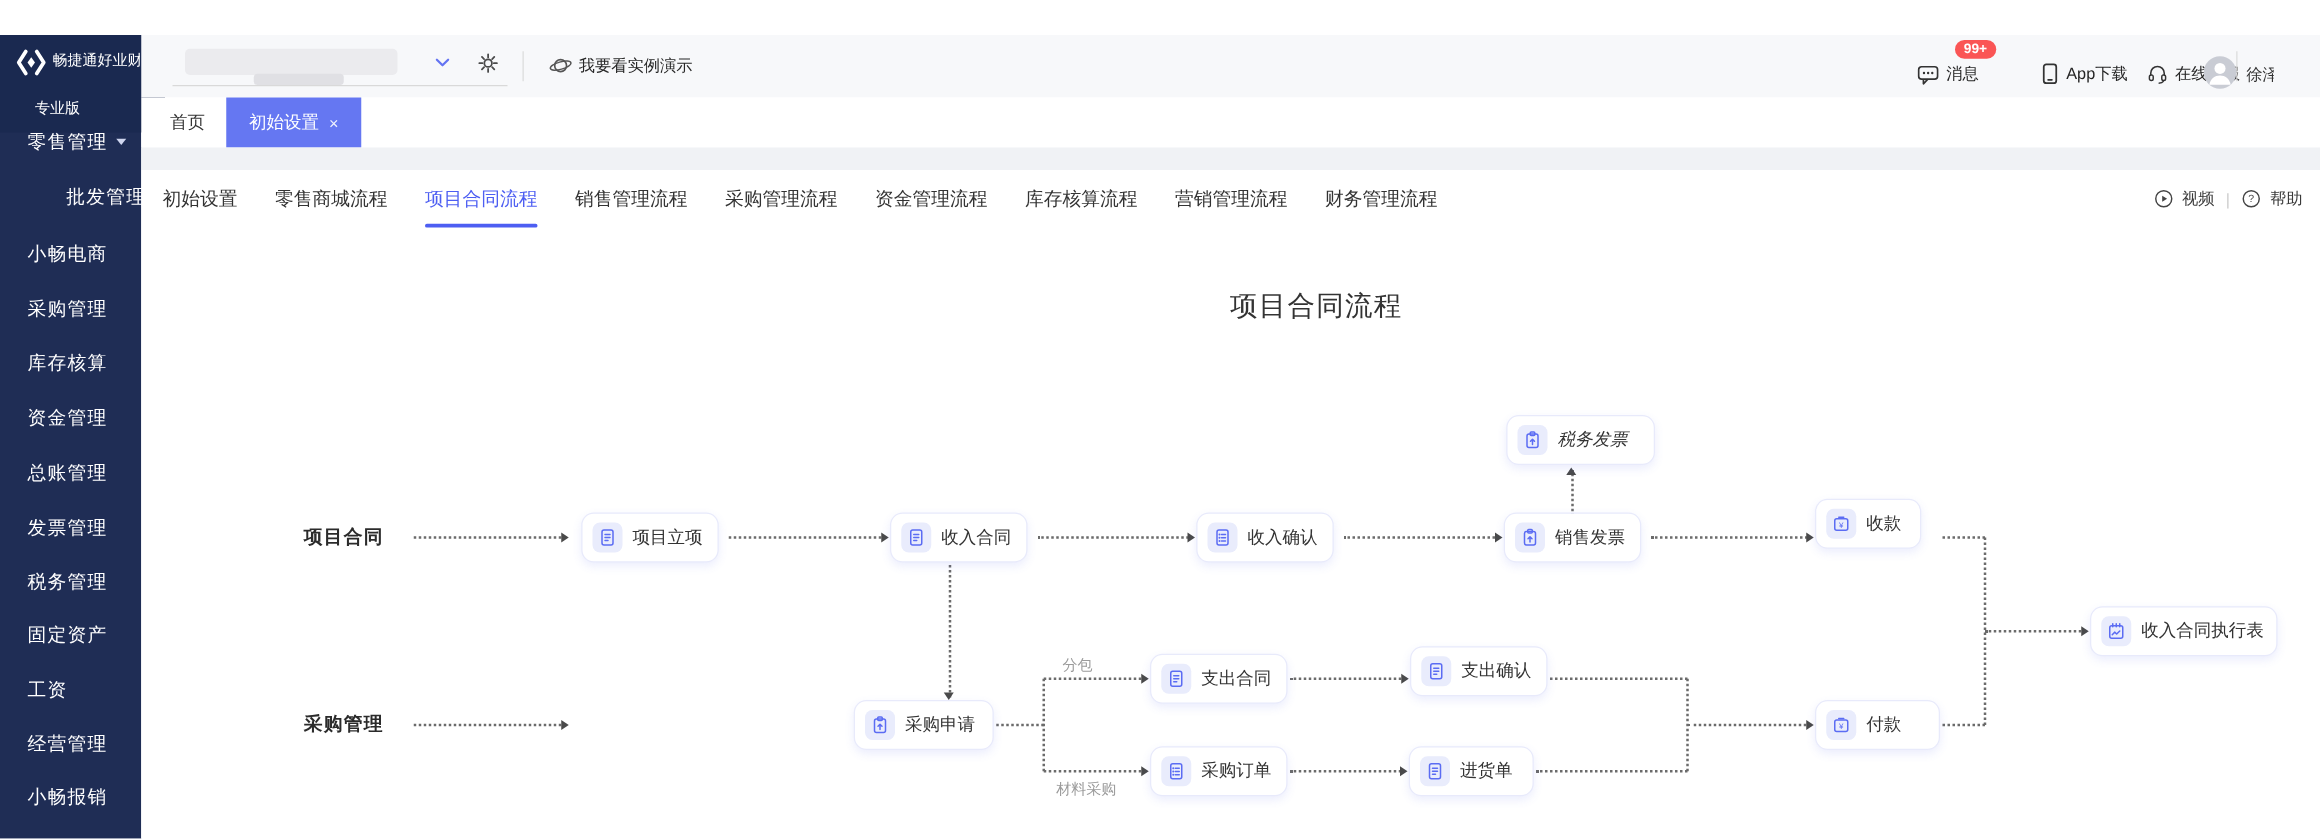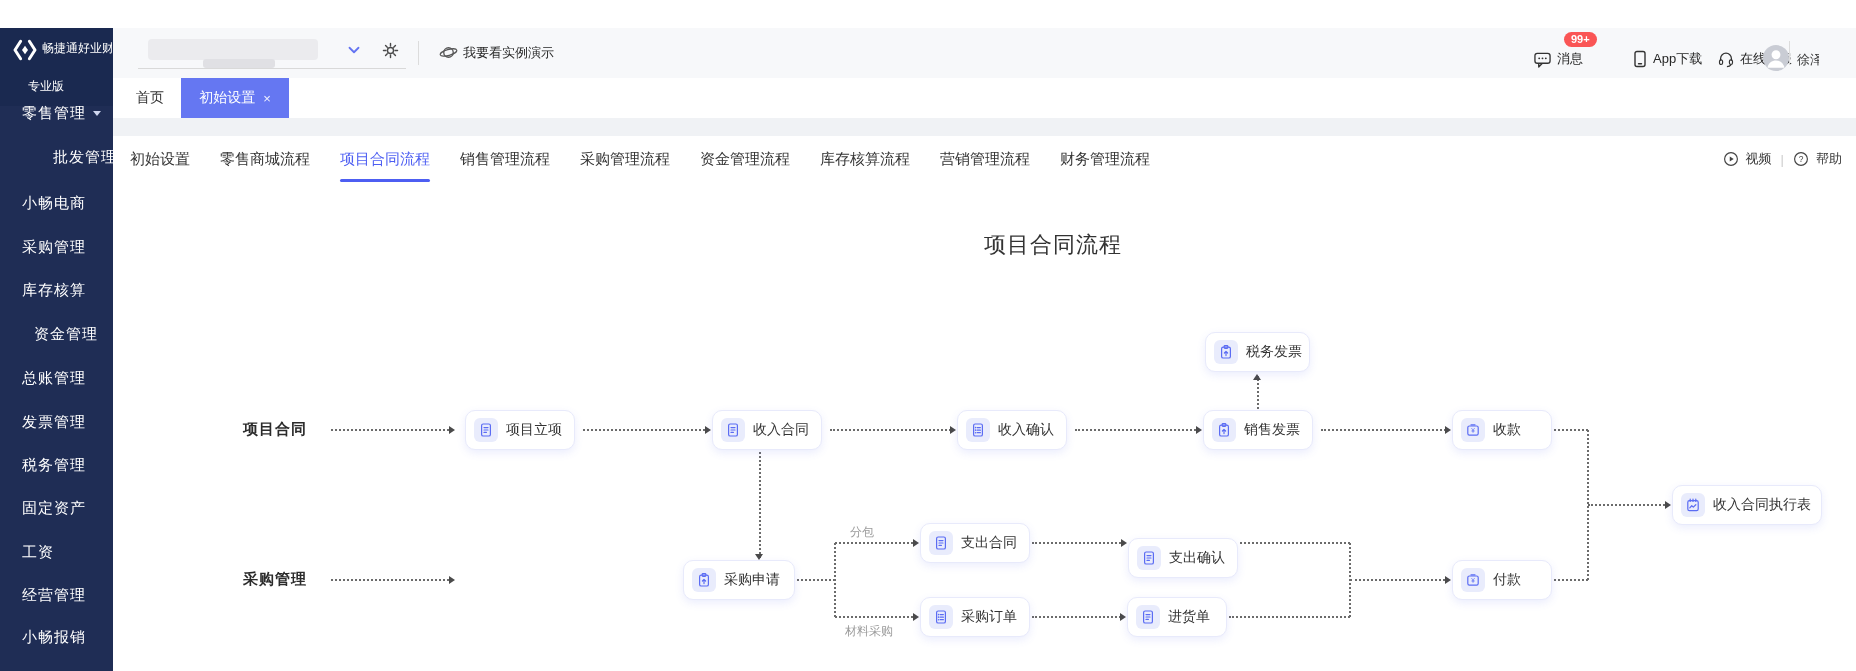--- a/index.html
+++ b/index.html
@@ -87,21 +87,21 @@
         </div>
         <div class="sb-item" style="top: 163px;">
           <span>小畅电商</span>
         </div>
         <div class="sb-item" style="top: 207px;">
           <span>采购管理</span>
         </div>
         <div class="sb-item" style="top: 250px;">
           <span>库存核算</span>
         </div>
-        <div class="sb-item" style="top: 294px; margin-left: 12px;">
+        <div class="sb-item" style="top: 294px;">
           <span>资金管理</span>
         </div>
         <div class="sb-item" style="top: 338px; justify-content: flex-end;">
           <span>总账管理</span>
         </div>
         <div class="sb-item" style="top: 382px;">
           <span>发票管理</span>
         </div>
         <div class="sb-item" style="top: 425px;">
           <span>税务管理</span>
@@ -295,31 +295,31 @@
         <div class="node" style="left: 1090px; top: 274px; width: 110px;">
           <span class="chip">
             <svg width="16" height="16" viewBox="0 0 20 20" fill="none" stroke="#5b6cf3" stroke-width="1.5" stroke-linecap="round" stroke-linejoin="round">
               <rect x="4.5" y="4" width="11" height="13.5" rx="2"></rect>
               <rect x="7.7" y="2" width="4.6" height="3.4" rx="1"></rect>
               <path d="M10 14.5V9.5M8 11.3l2-2 2 2"></path>
             </svg>
           </span>
           <span>销售发票</span>
         </div>
-        <div class="node" style="left: 1339px; top: 274px; width: 100px; align-items: center;">
+        <div class="node" style="left: 1339px; top: 263px; width: 85px; align-items: center;">
           <span class="chip">
             <svg width="16" height="16" viewBox="0 0 20 20" fill="none" stroke="#5b6cf3" stroke-width="1.5" stroke-linecap="round" stroke-linejoin="round">
               <rect x="3.5" y="5" width="13" height="11.5" rx="2"></rect>
               <path d="M7.5 3.5h5"></path>
               <text x="10" y="13.8" font-size="8" text-anchor="middle" stroke="none" fill="#5b6cf3">¥</text>
             </svg>
           </span>
           <span>收款</span>
         </div>
-        <div class="node" style="left: 1092px; top: 196px; width: 105px;">
+        <div class="node" style="left: 1092px; top: 196px; width: 119px; font-style: italic;">
           <span class="chip">
             <svg width="16" height="16" viewBox="0 0 20 20" fill="none" stroke="#5b6cf3" stroke-width="1.5" stroke-linecap="round" stroke-linejoin="round">
               <rect x="4.5" y="4" width="11" height="13.5" rx="2"></rect>
               <rect x="7.7" y="2" width="4.6" height="3.4" rx="1"></rect>
               <path d="M10 14.5V9.5M8 11.3l2-2 2 2"></path>
             </svg>
           </span>
           <span>税务发票</span>
         </div>
         <div class="node" style="left: 1559px; top: 349px; width: 150px;">
@@ -344,21 +344,21 @@
         </div>
         <div class="node" style="left: 807px; top: 387px; width: 110px;">
           <span class="chip">
             <svg width="16" height="16" viewBox="0 0 20 20" fill="none" stroke="#5b6cf3" stroke-width="1.5" stroke-linecap="round" stroke-linejoin="round">
               <rect x="4.5" y="2.5" width="11" height="15" rx="2"></rect>
               <path d="M7.5 7h5M7.5 10h5M7.5 13h3"></path>
             </svg>
           </span>
           <span>支出合同</span>
         </div>
-        <div class="node" style="left: 1015px; top: 402px; width: 110px;">
+        <div class="node" style="left: 1015px; top: 381px; width: 110px;">
           <span class="chip">
             <svg width="16" height="16" viewBox="0 0 20 20" fill="none" stroke="#5b6cf3" stroke-width="1.5" stroke-linecap="round" stroke-linejoin="round">
               <rect x="4.5" y="2.5" width="11" height="15" rx="2"></rect>
               <path d="M7.5 7h5M7.5 10h5M7.5 13h3"></path>
             </svg>
           </span>
           <span>支出确认</span>
         </div>
         <div class="node" style="left: 807px; top: 461px; width: 110px;">
           <span class="chip">

